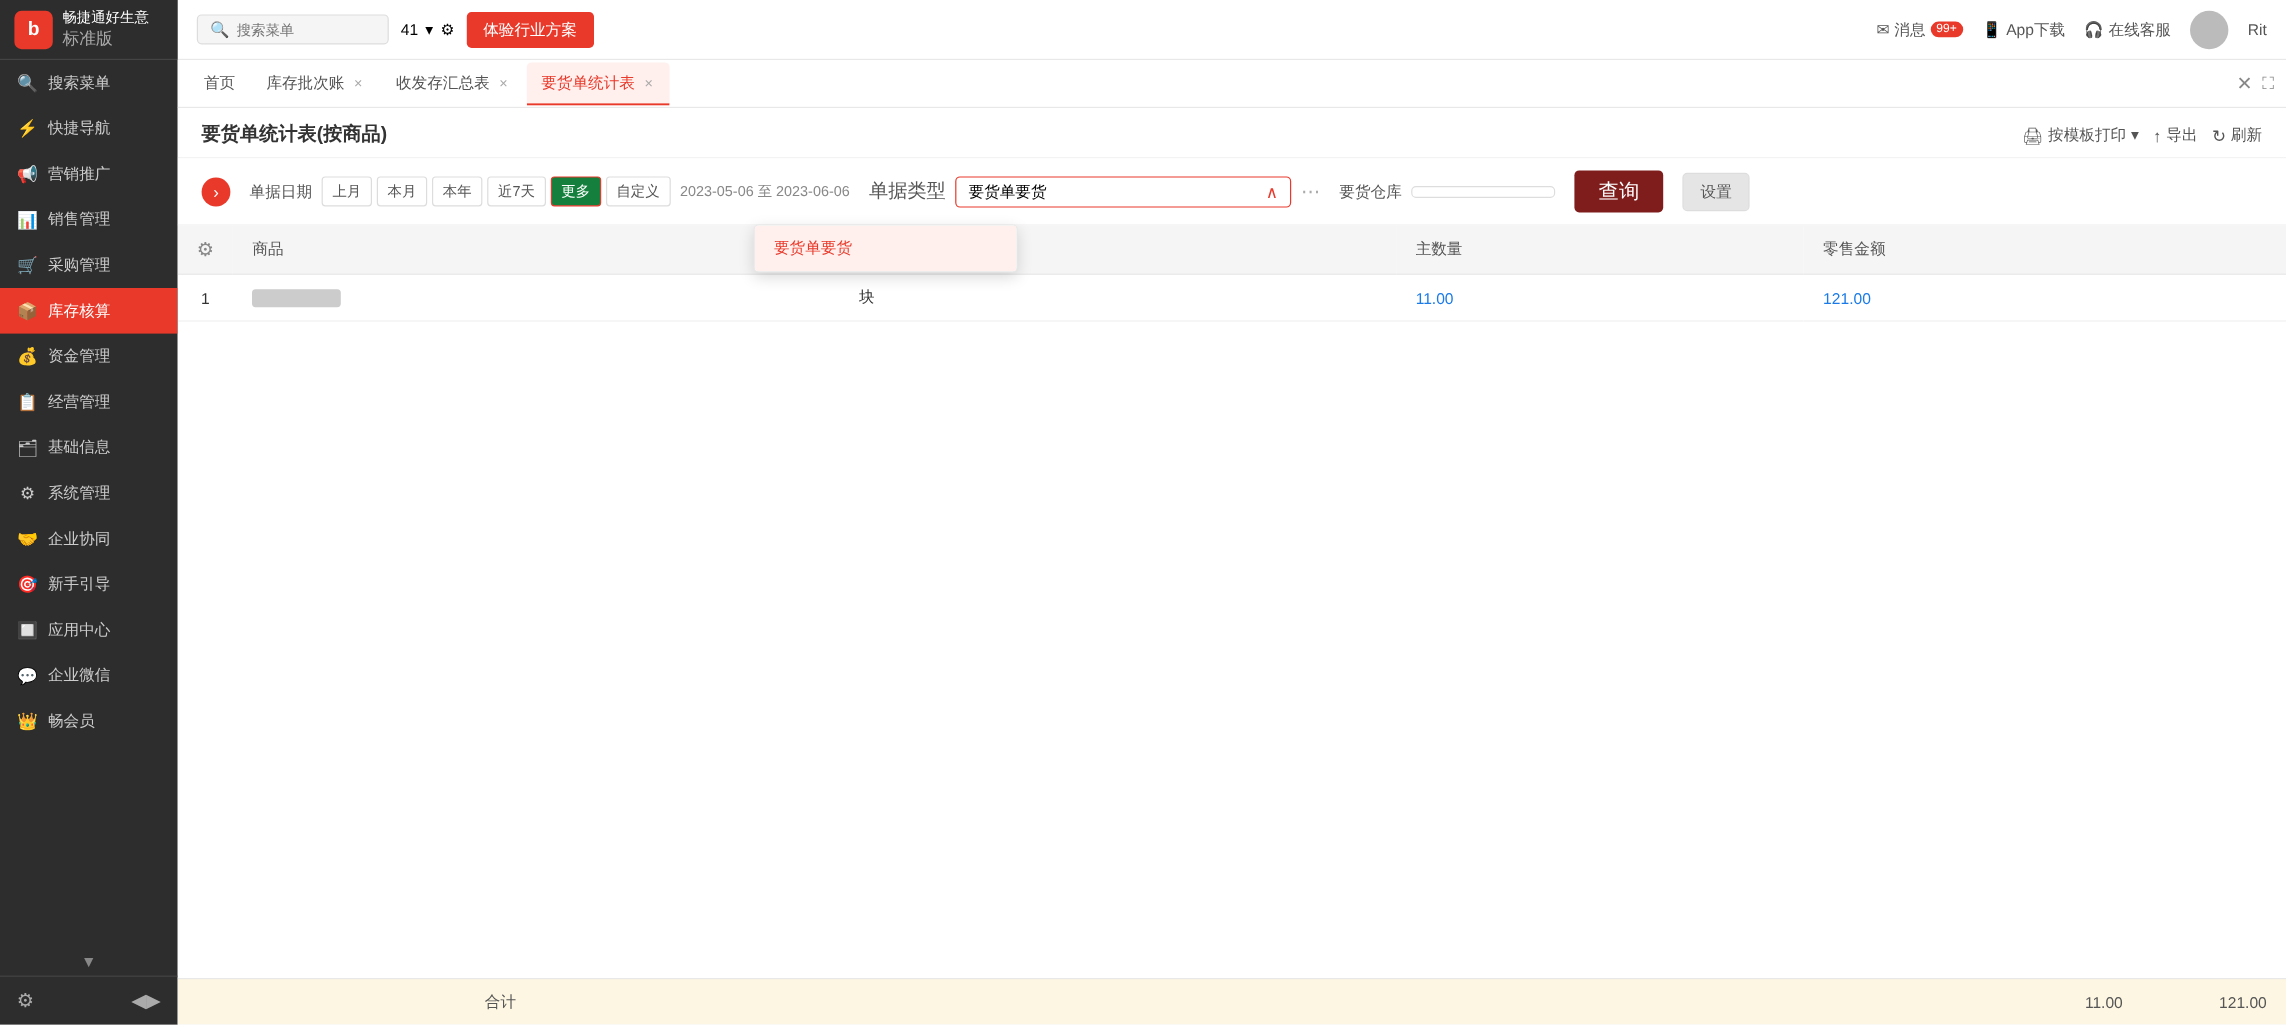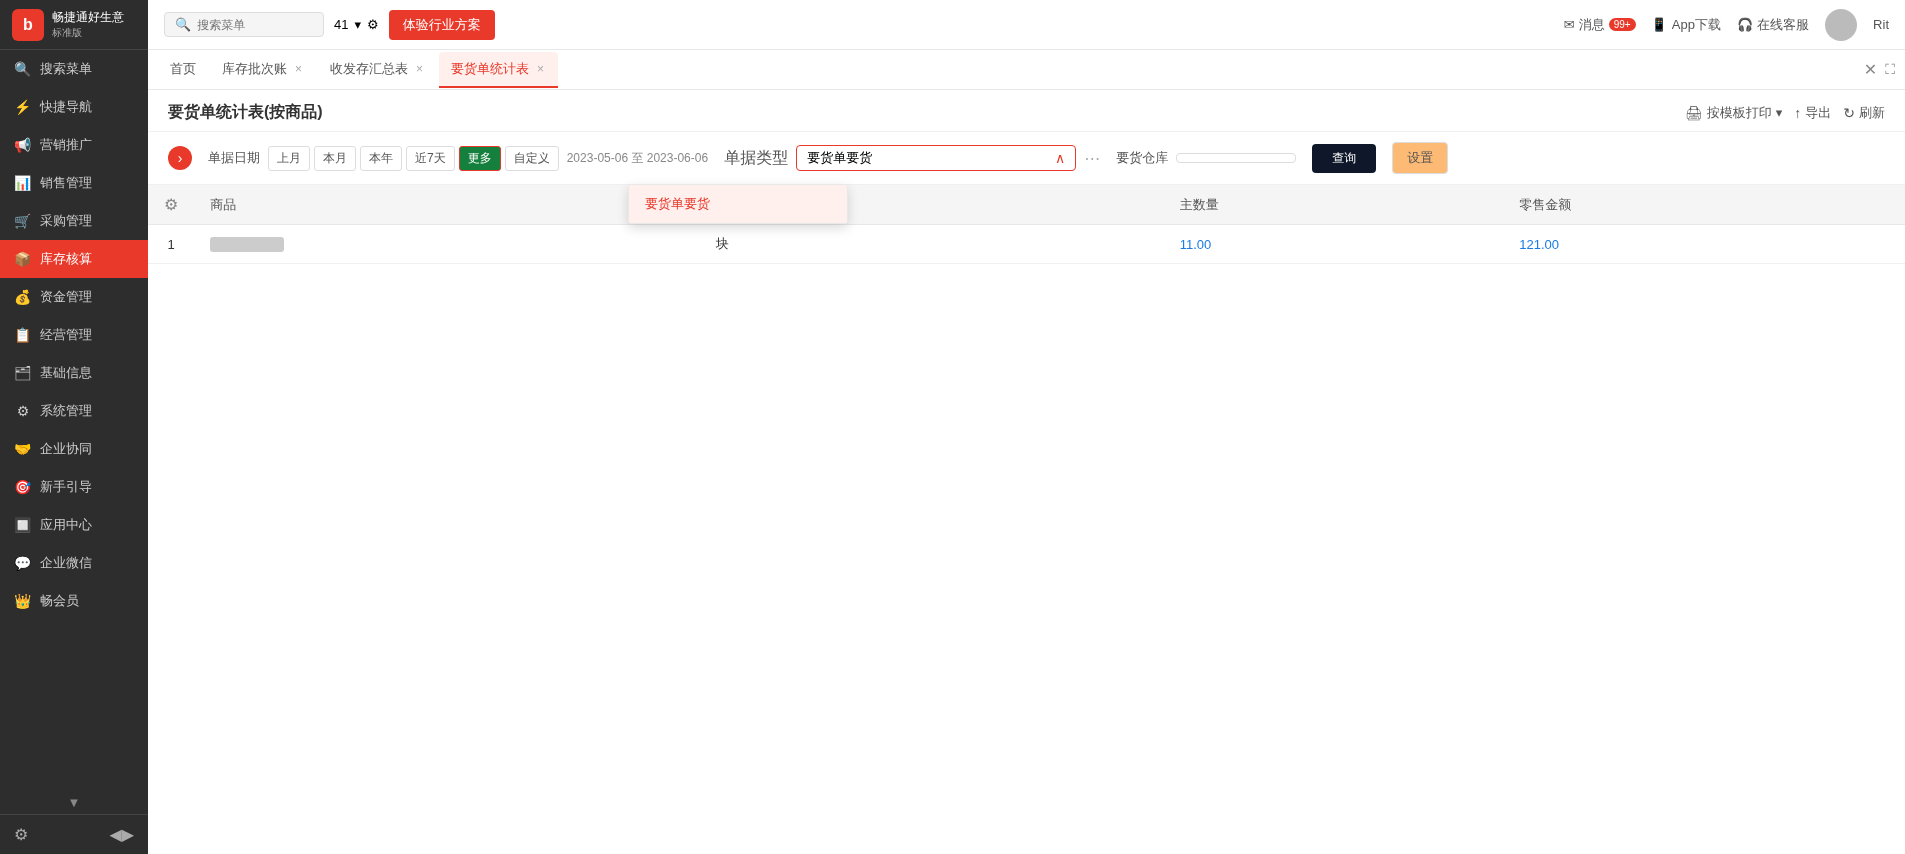--- a/index.html
+++ b/index.html
@@ -33,21 +33,21 @@
       font-weight: bold;
       font-size: 16px;
       flex-shrink: 0;
     }
     .sidebar-logo .logo-text {
       margin-left: 8px;
       color: #fff;
       font-size: 12px;
       line-height: 1.4;
     }
-    .sidebar-logo .logo-text .sub { color: #aaa; font-size: 10px; }
+    .sidebar-logo .logo-text .sub { color: #aaa; font-size: 14px; }
 
     .sidebar-nav { flex: 1; overflow-y: auto; }
     .sidebar-nav::-webkit-scrollbar { width: 4px; }
     .sidebar-nav::-webkit-scrollbar-thumb { background: #555; }
 
     .nav-item {
       display: flex;
       align-items: center;
       padding: 10px 14px;
       cursor: pointer;
@@ -340,30 +340,30 @@
       padding: 4px 10px;
       min-width: 120px;
       display: flex;
       align-items: center;
       gap: 4px;
       cursor: pointer;
       font-size: 13px;
       color: #555;
     }
     .btn-search {
-      background: #0f172a;
+      background: #7f1d1d;
       color: white;
       border: none;
       border-radius: 4px;
       padding: 6px 20px;
       cursor: pointer;
-      font-size: 12px;
+      font-size: 17px;
     }
     .btn-settings-filter {
-      background: #fdba74;
+      background: #e5e5e5;
       color: #555;
       border: 1px solid #ddd;
       border-radius: 4px;
       padding: 6px 14px;
       cursor: pointer;
       font-size: 13px;
     }
 
     
     .dropdown-overlay {
@@ -672,15 +672,22 @@
               <a href="#" style="color:#1a7be8;text-decoration:none;">11.00</a>
             </td>
             <td>
               <a href="#" style="color:#1a7be8;text-decoration:none;">121.00</a>
             </td>
           </tr>
         </tbody>
       </table>
     </div>
 
+    <div class="table-footer">
+      <span style="width:220px;"></span>
+      <span class="footer-label">合计</span>
+      <span class="footer-spacer"></span>
+      <span class="footer-sum">11.00</span>
+      <span class="footer-sum">121.00</span>
+    </div>
 
   </div>
 </div>
 
 </body></html>

